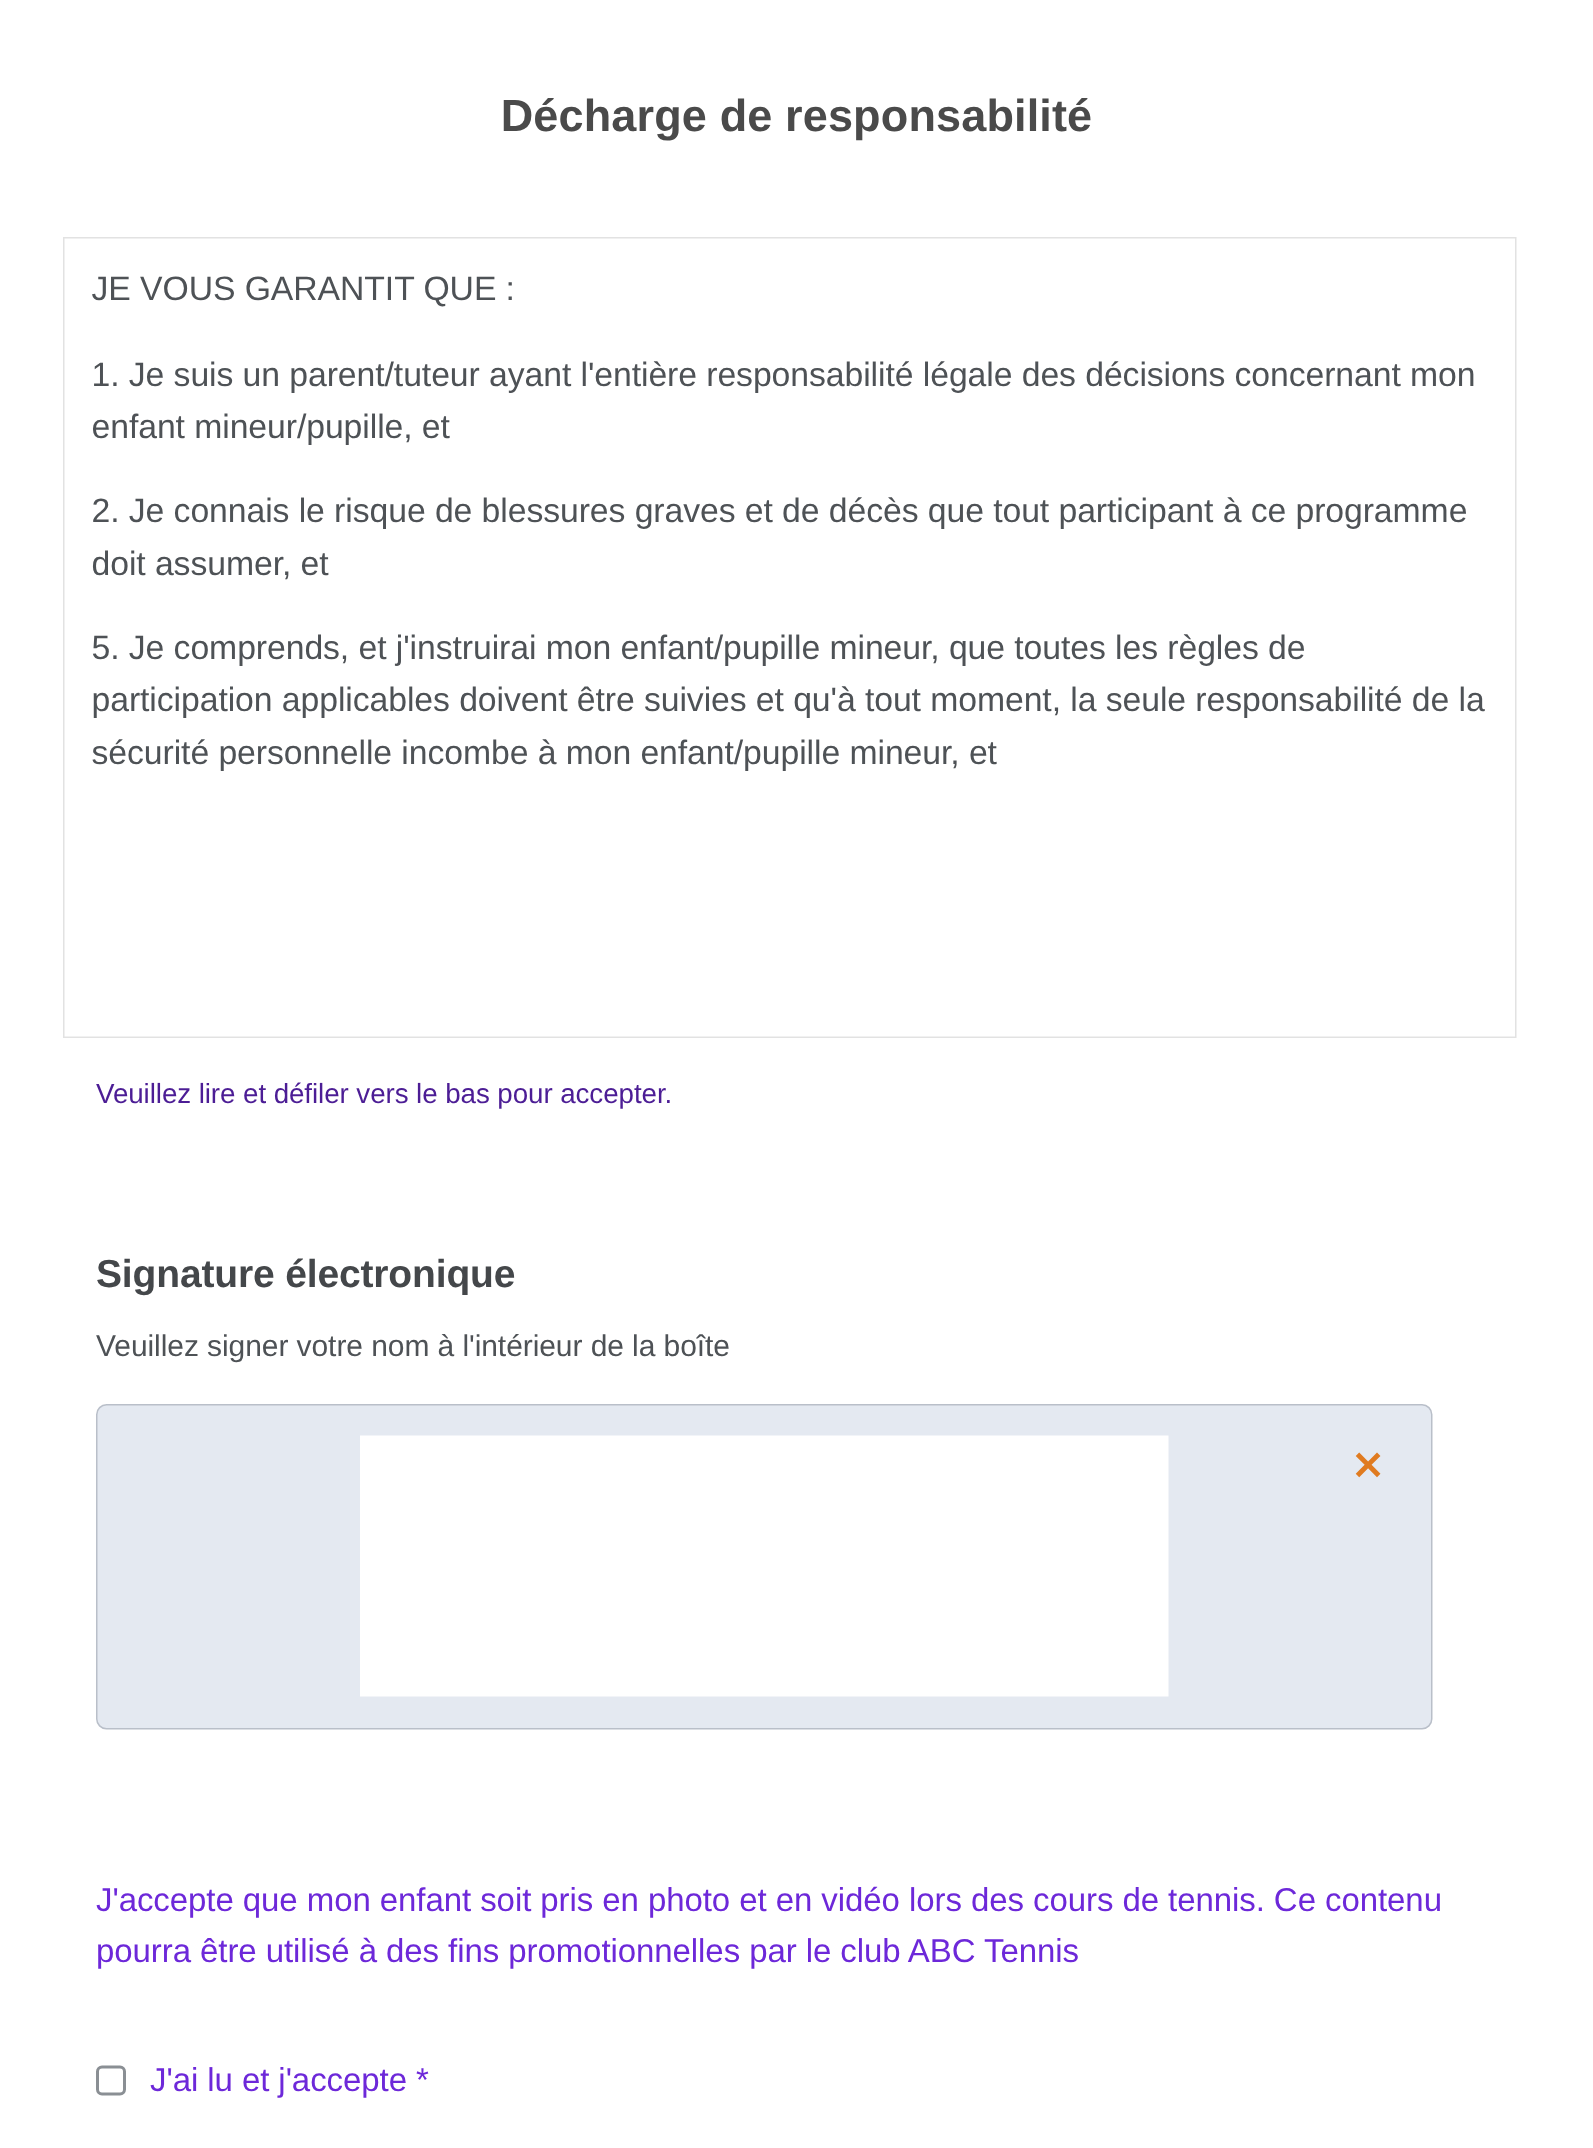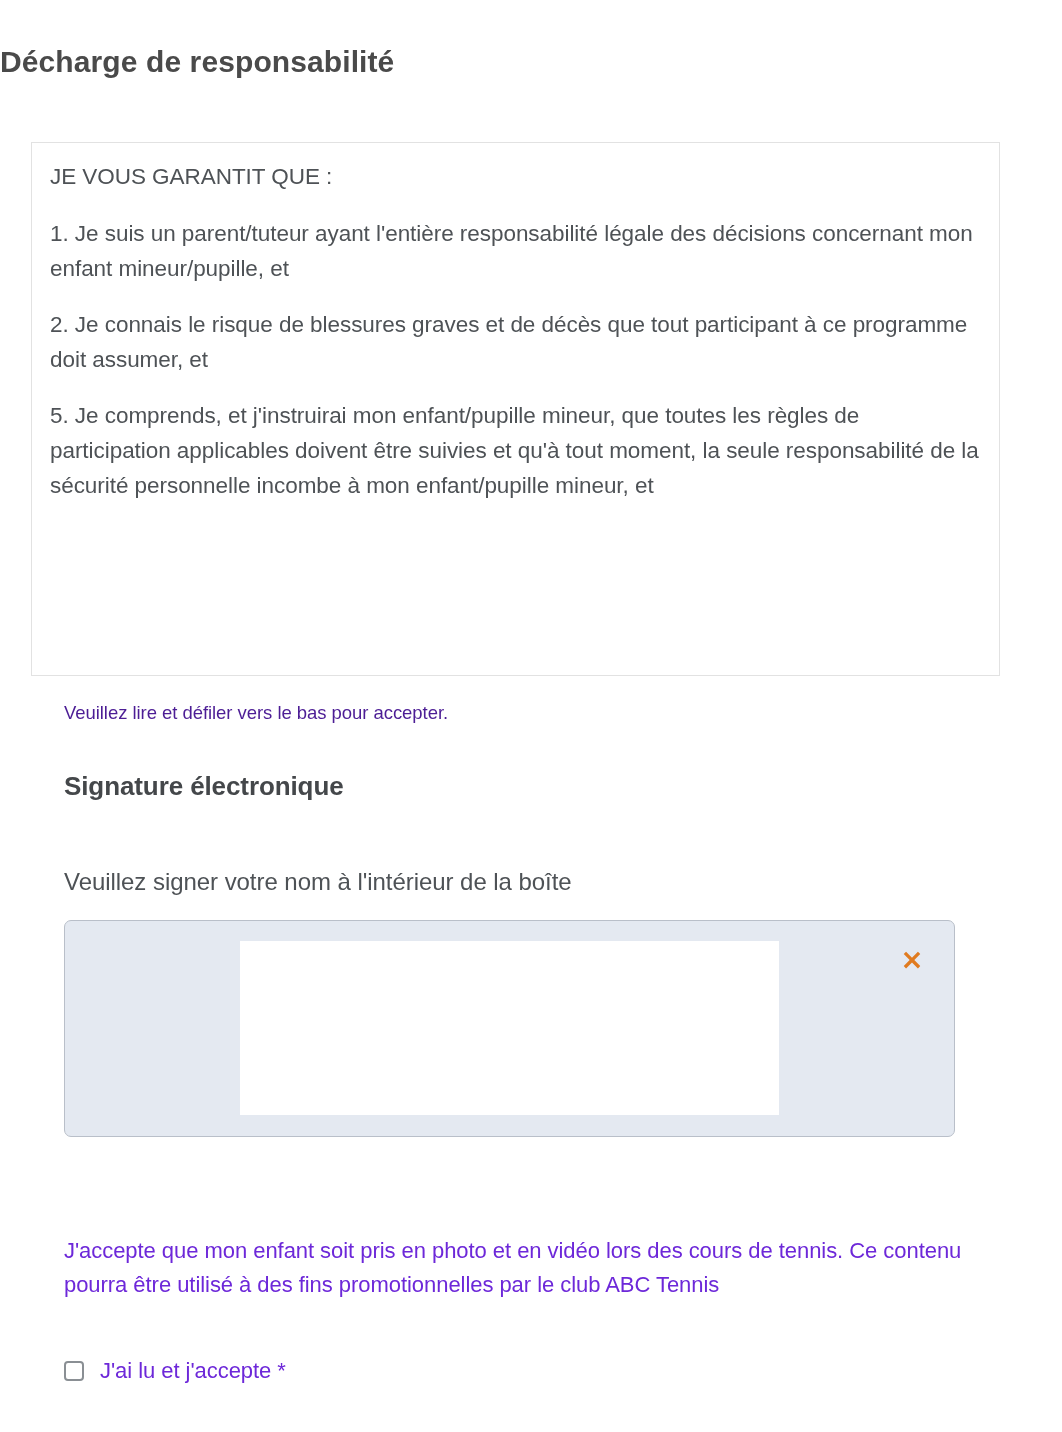--- a/index.html
+++ b/index.html
@@ -18,33 +18,34 @@
 
   .page {
     position: relative;
     width: 1062px;
     height: 1432px;
     box-sizing: border-box;
   }
 
   
   .page-title {
-    margin: 0;
+    margin: 16px;
     padding-top: 44px;
+    text-align: center;
     font-size: 30px;
     font-weight: bold;
     letter-spacing: 0.1px;
     color: #4a4a4a;
     line-height: 1.2;
   }
 
   
   .waiver-box {
     position: absolute;
-    left: 31px;
+    left: 42px;
     top: 142px;
     width: 969px;
     height: 534px;
     box-sizing: border-box;
     border: 1px solid #e2e2e2;
     background: #ffffff;
     overflow: hidden;
   }
   .waiver-inner {
     padding: 16px 20px 0 18px;
@@ -67,33 +68,33 @@
     font-size: 18.5px;
     line-height: 26px;
     color: #4c1d95;
     letter-spacing: -0.05px;
   }
 
   
   .sig-heading {
     position: absolute;
     left: 64px;
-    top: 769px;
+    top: 816px;
     margin: 0;
     font-size: 26px;
     font-weight: bold;
     color: #44474a;
     letter-spacing: -0.1px;
     line-height: 34px;
   }
   .sig-sub {
     position: absolute;
     left: 64px;
     top: 866px;
-    font-size: 24px;
+    font-size: 20px;
     line-height: 32px;
     color: #4e5256;
     letter-spacing: -0.05px;
   }
 
   .sig-pad {
     position: absolute;
     left: 64px;
     top: 920px;
     width: 891px;

